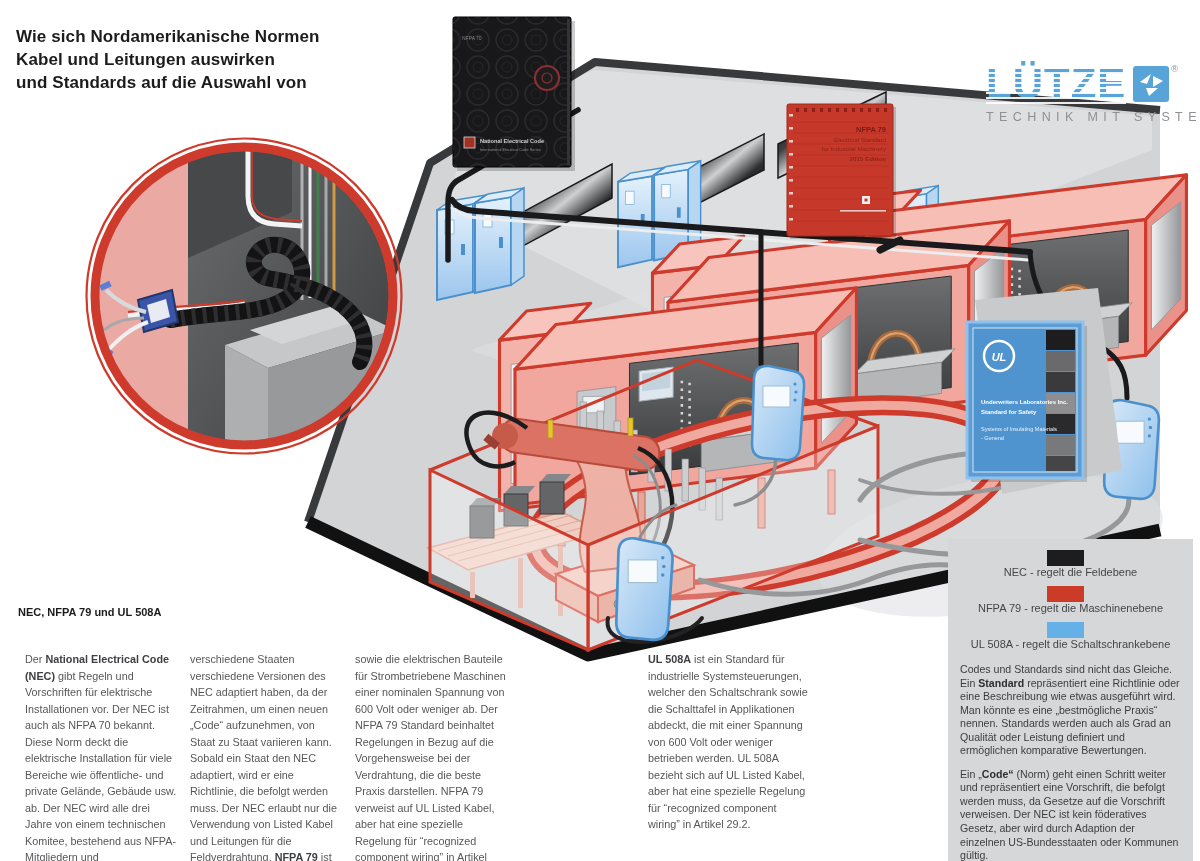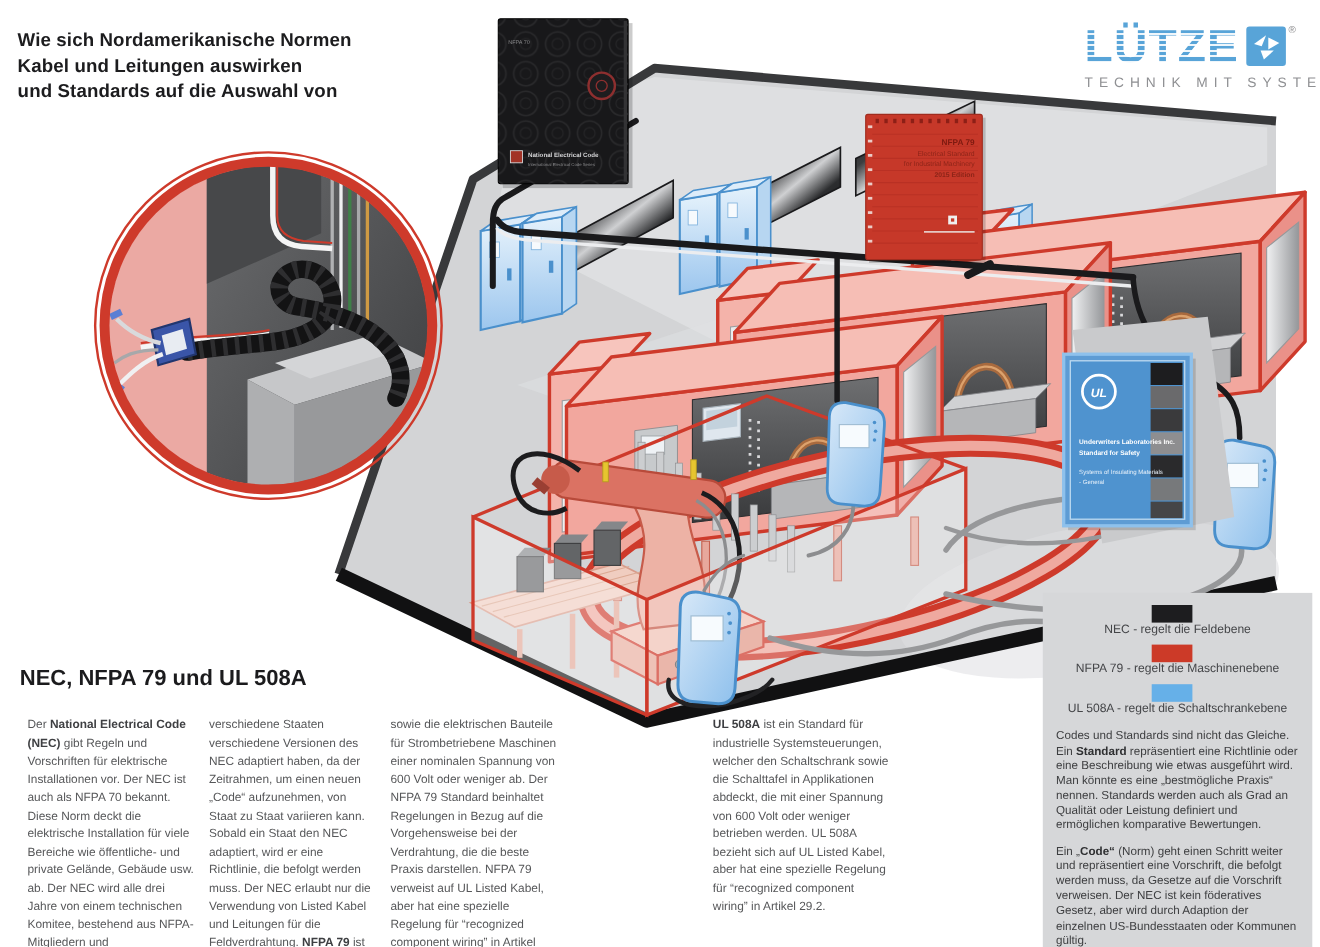--- a/index.html
+++ b/index.html
@@ -6,42 +6,42 @@
   body{width:1200px;height:861px;position:relative;overflow:hidden;
        font-family:"Liberation Sans", sans-serif;}
   .abs{position:absolute;}
   .stage{position:relative;width:1200px;height:861px;background:#fff;}
 
   
   .title{left:16px;top:26px;font-size:17px;font-weight:700;color:#1c1c1e;line-height:1.34;letter-spacing:.1px;}
 
   
   .logo{left:986px;top:22px;width:206px;}
-  .logo-row{display:flex;align-items:flex-start;}
+  .logo-row{display:flex;align-items:flex-start;margin-top:42px;}
   .logo-word{font-size:42px;font-weight:800;color:#58a4d8;letter-spacing:1px;line-height:.95;position:relative;}
   .logo-word::after{content:"";position:absolute;inset:0;
      background:repeating-linear-gradient(to bottom,rgba(255,255,255,0) 0 3px,rgba(255,255,255,.9) 3px 5px);}
   .logo-mark{width:36px;height:36px;background:#58a4d8;border-radius:3px;margin-left:7px;margin-top:2px;flex:none;}
   .logo-reg{font-size:9px;color:#8a8a8c;margin-left:2px;}
   .logo-tagline{margin-top:6px;font-size:12.5px;letter-spacing:5.4px;color:#8f9093;font-weight:500;white-space:nowrap;}
 
   
   .panel{left:948px;top:539px;width:245px;background:#d6d7d9;padding:11px 12px 12px;box-sizing:border-box;color:#3c3d3f;}
   .leg-row{display:flex;align-items:center;margin-bottom:8px;flex-direction:column;}
   .sw{width:37px;height:16px;margin-right:10px;flex:none;}
   .sw-nec{background:#1d1d1f;}
   .sw-nfpa{background:#cc3a28;}
   .sw-ul{background:#66b0e8;}
   .leg-label{font-size:11px;color:#444548;}
   .panel p{font-size:10.6px;line-height:1.28;margin:10px 0 0;}
   .panel p.first{margin-top:13px;}
   .panel b{color:#2e2f31;}
 
   
-  .article-heading{left:18px;top:606px;font-size:20px;font-weight:700;color:#1b1b1d;}
+  .article-heading{left:18px;top:606px;font-size:11px;font-weight:700;color:#1b1b1d;}
   .col{position:absolute;top:651px;width:152px;font-size:10.8px;line-height:1.53;color:#565759;}
   .col b{color:#3e3f42;}
   .c1{left:25px;} .c2{left:190px;} .c3{left:355px;} .c4{left:648px;width:160px;}
 
   svg text{font-family:"Liberation Sans", sans-serif;}
 </style>
 </head>
 <body>
 
 <div class="stage">

